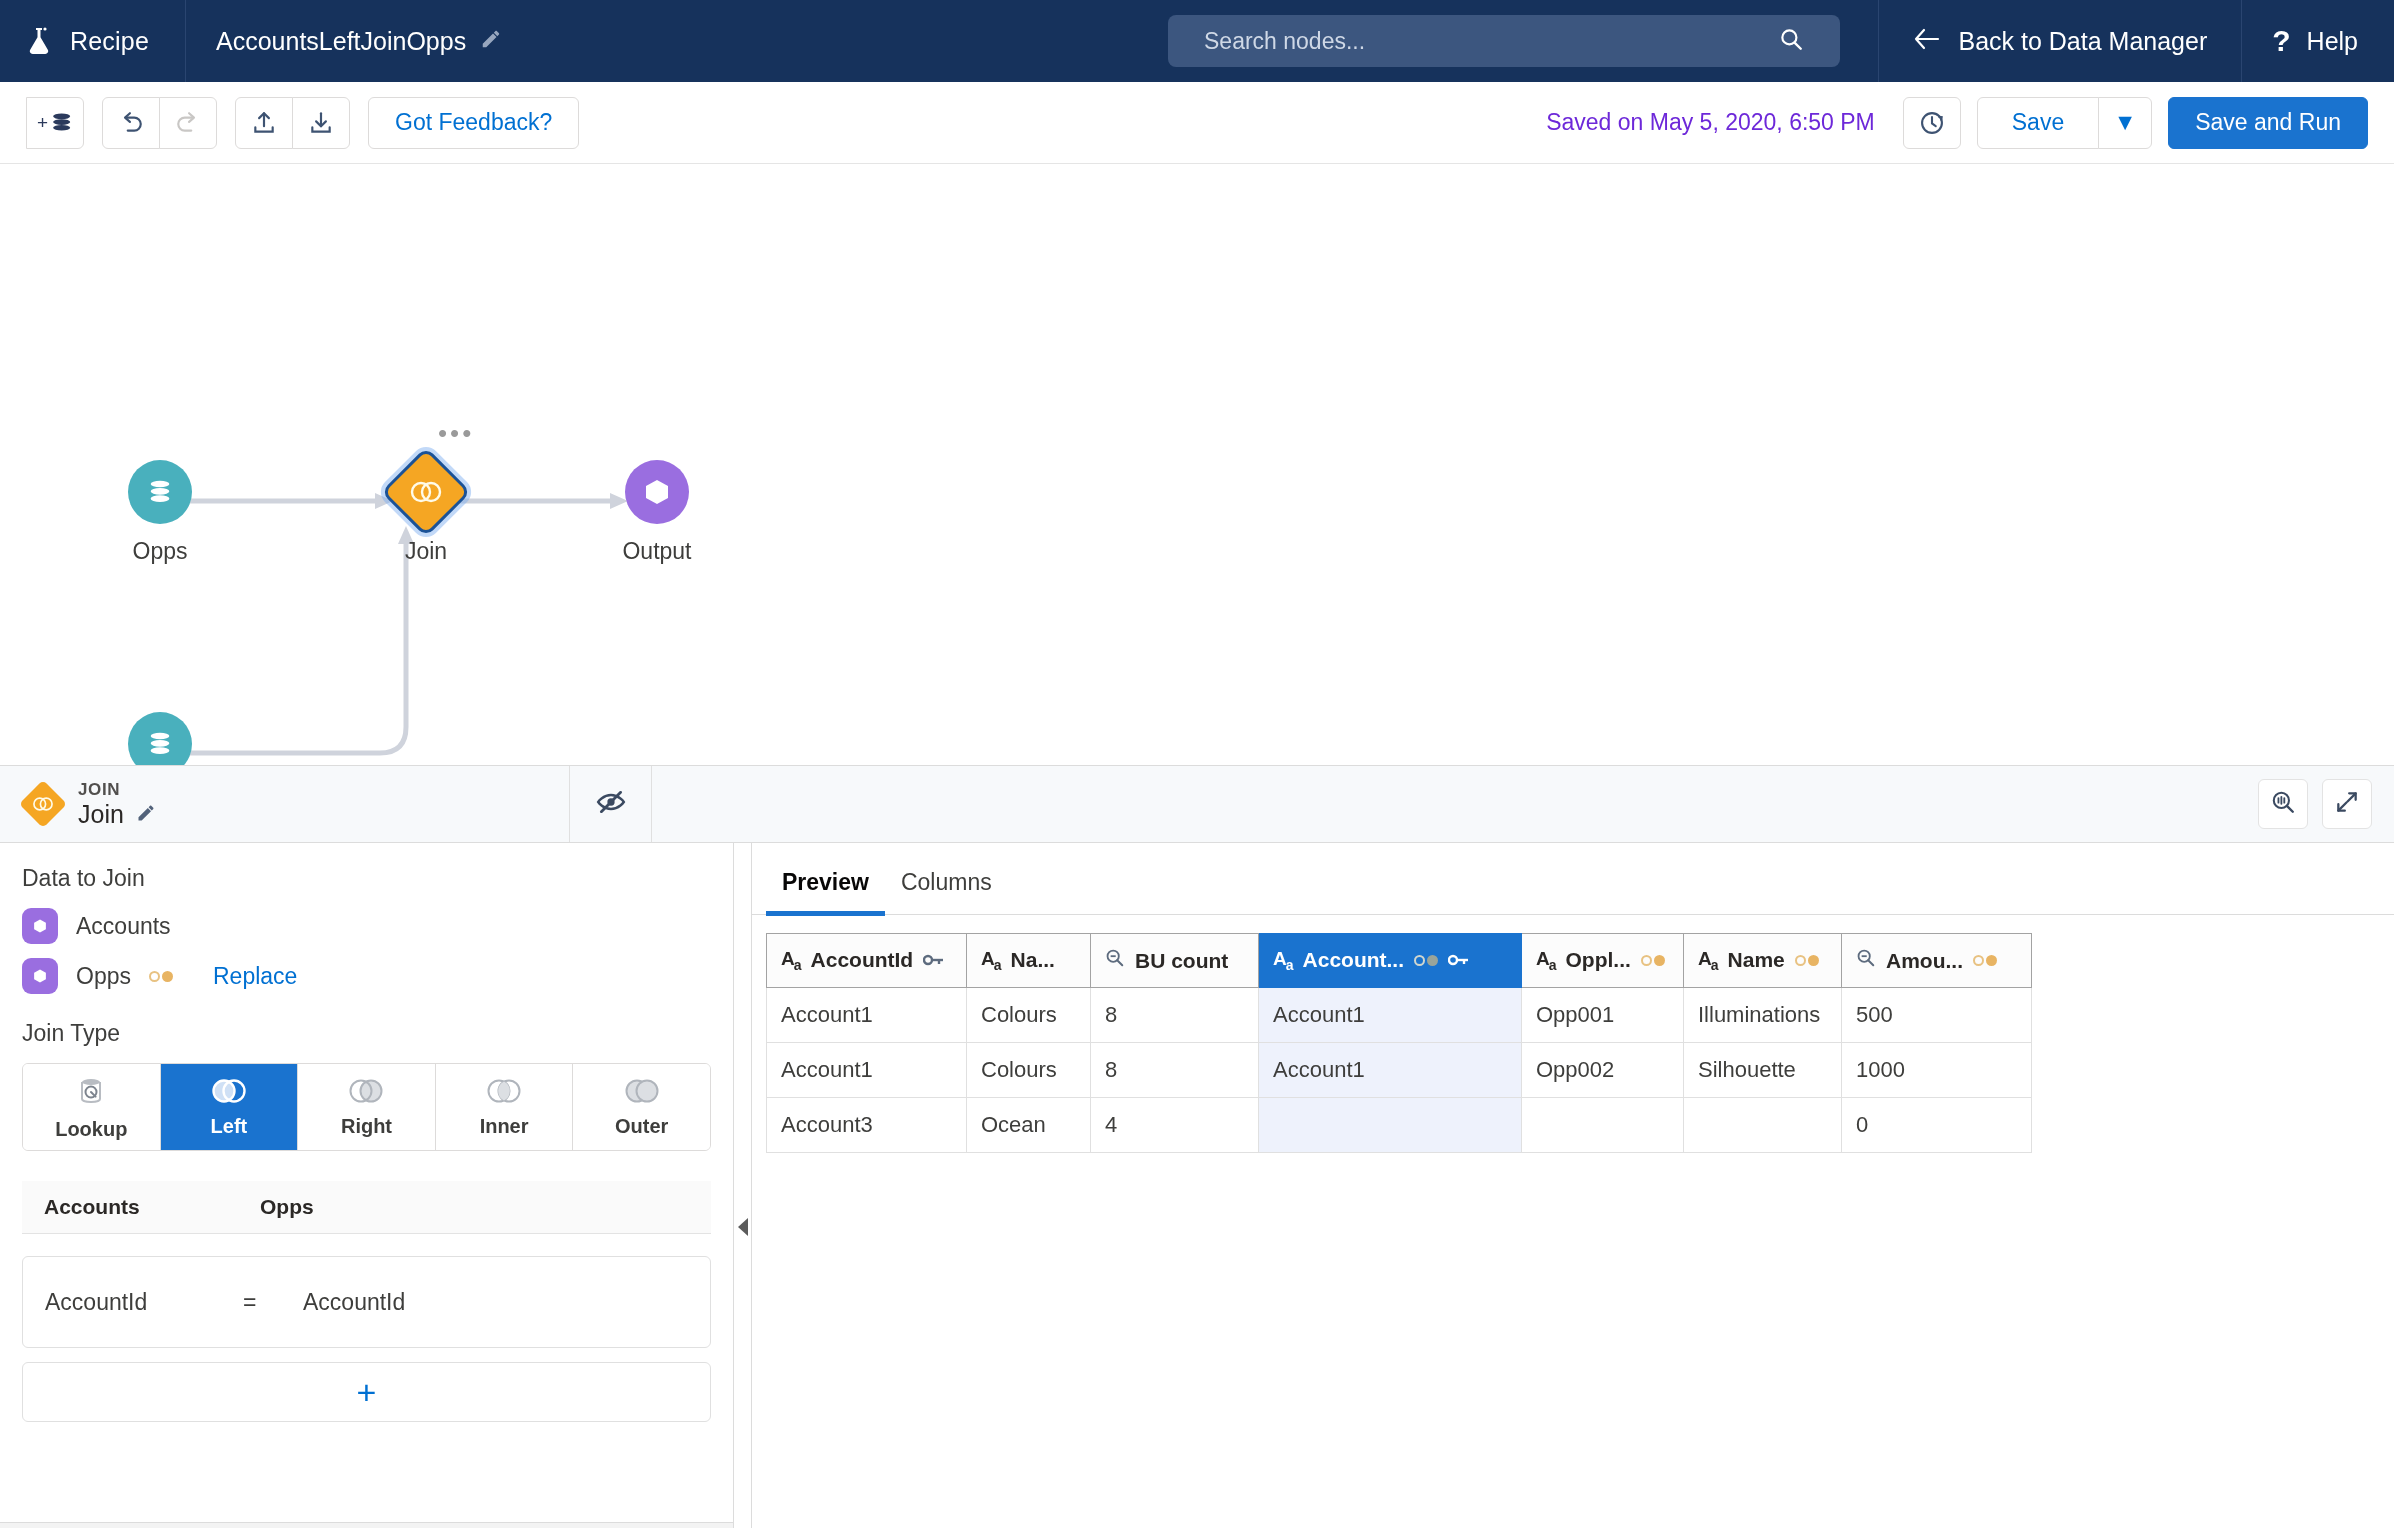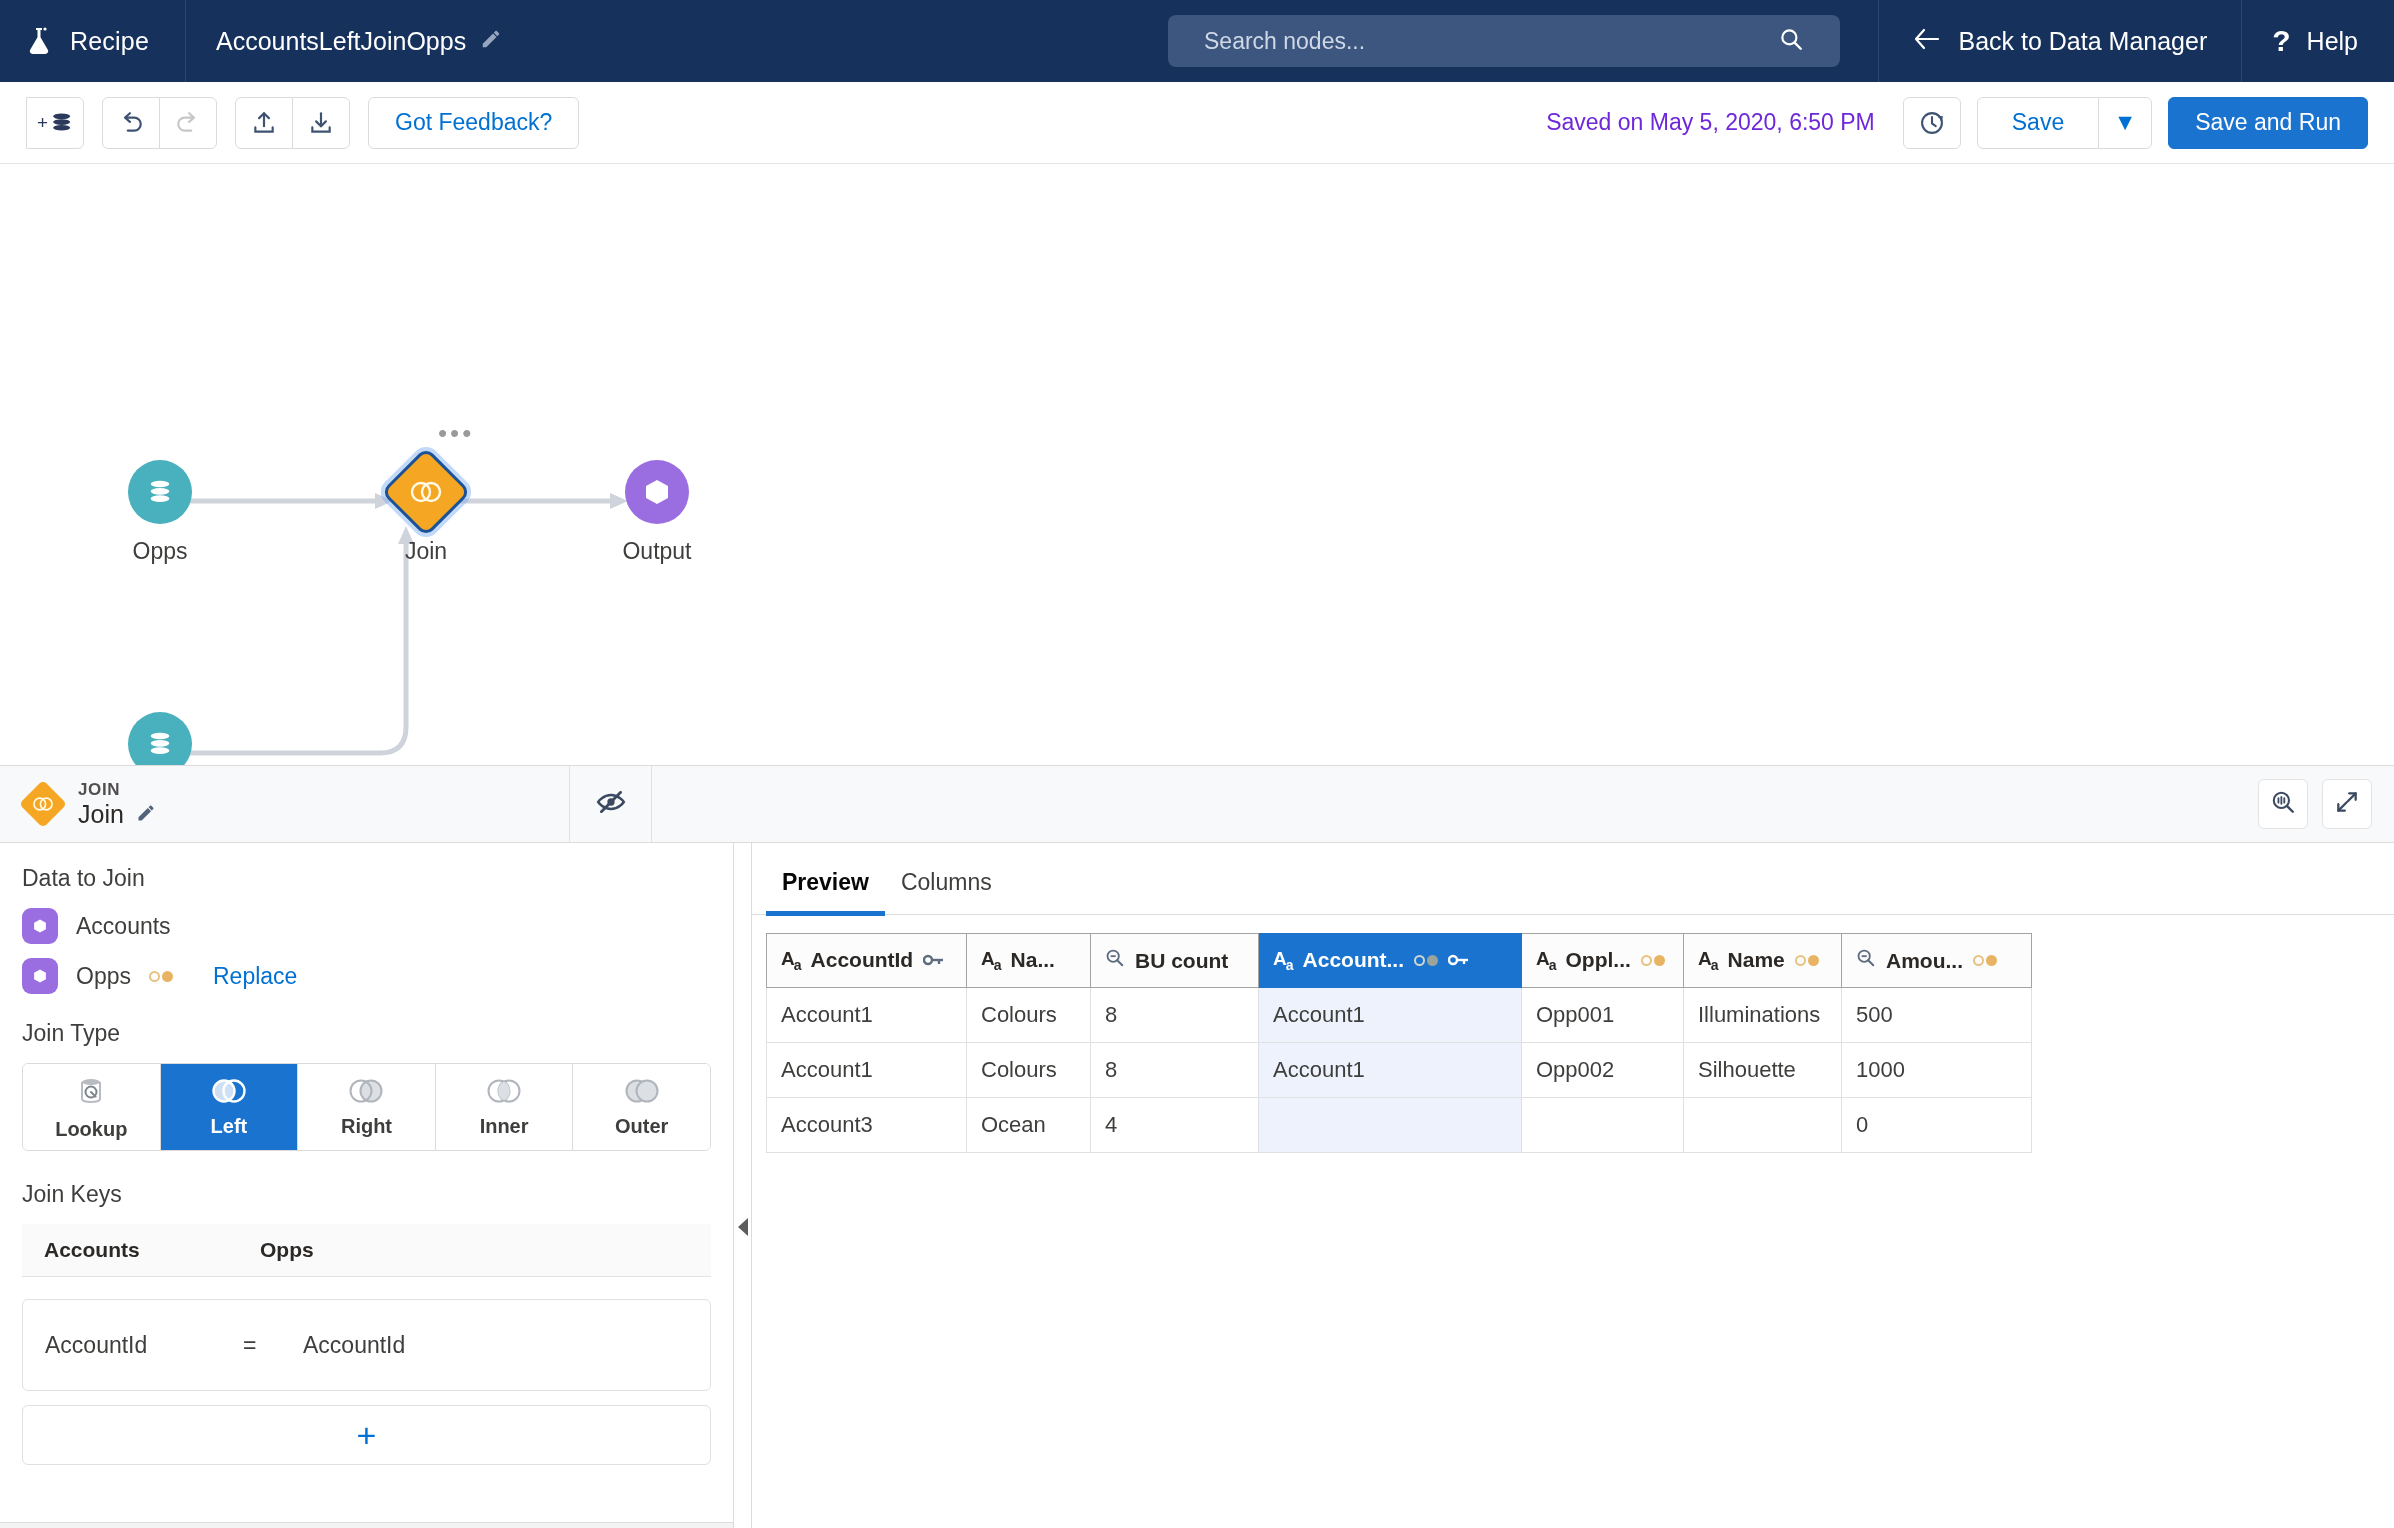--- a/index.html
+++ b/index.html
@@ -694,21 +694,20 @@
           <span>
             <svg width="40" height="28" viewBox="0 0 40 28">
               <circle cx="15" cy="14" r="10.5" fill="#dcdfe3" stroke="#b0b5bc" stroke-width="2"></circle>
               <circle cx="25" cy="14" r="10.5" fill="#dcdfe3" stroke="#b0b5bc" stroke-width="2"></circle>
             </svg>
           </span>
           <span class="jt-txt">Outer</span>
         </div>
       </div>
 
-      <div class="sec-label">Join Keys</div>
 
       <div class="jk-head">
         <span class="c1">Accounts</span>
         <span>Opps</span>
       </div>
 
       <div class="jk-row">
         <span class="f1">AccountId</span>
         <span class="eq">=</span>
         <span class="f2">AccountId</span>

